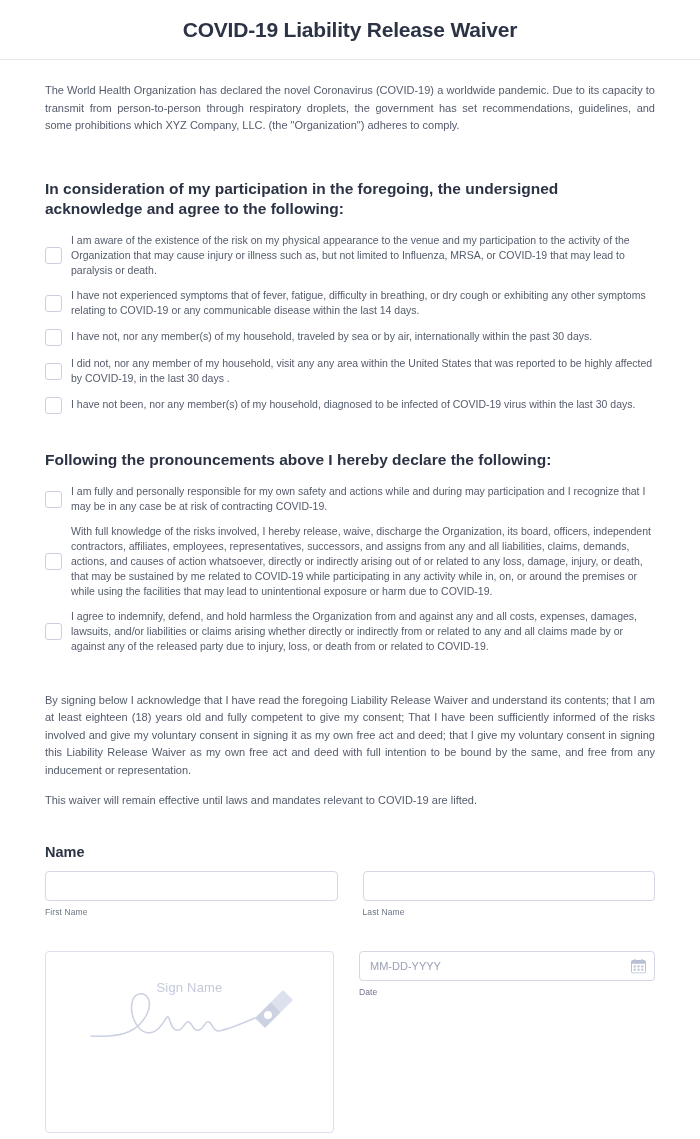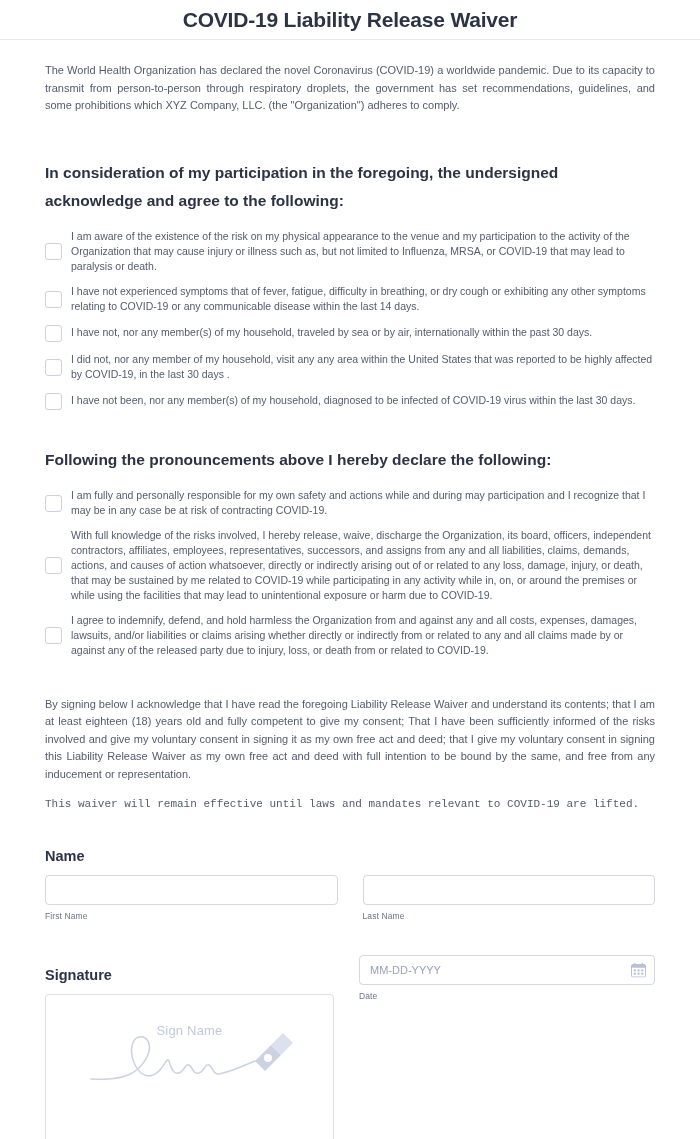--- a/index.html
+++ b/index.html
@@ -11,21 +11,21 @@
   body {
     width: 700px;
     min-height: 1139px;
     font-family: "Liberation Sans", sans-serif;
     color: #3f4657;
     -webkit-font-smoothing: antialiased;
   }
 
   
   .form-header {
-    height: 40px;
+    height: 60px;
     display: flex;
     align-items: center;
     justify-content: center;
     border-bottom: 1px solid #e7e7ef;
     background: #ffffff;
   }
   .form-title {
     font-size: 21px;
     font-weight: bold;
     color: #2c3345;
@@ -45,21 +45,21 @@
     color: #545b6b;
     text-align: justify;
     margin: 0 0 11px 0;
   }
   .para.intro { margin-bottom: 0; }
 
   .section-heading {
     font-size: 15.5px;
     font-weight: bold;
     color: #2c3345;
-    line-height: 28px;
+    line-height: 20px;
     margin: 0;
     padding: 0;
   }
   .block-head-1 { margin-top: 44px; margin-bottom: 14px; }
   .block-head-2 { margin-top: 36px; margin-bottom: 14px; }
 
   
   .check-list { margin: 0; padding: 0; list-style: none; }
   .check-item {
     display: flex;
@@ -78,21 +78,21 @@
     cursor: pointer;
   }
   .check-label {
     font-size: 10.5px;
     line-height: 15px;
     color: #545b6b;
   }
 
   .closing-block { margin-top: 38px; }
   .closing-block .para { margin-bottom: 13px; }
-  .closing-block .para:last-child { margin-bottom: 0; font-family: Liberation Mono, monospace; }
+  .closing-block .para:last-child { margin-bottom: 0; }
 
   
   .field-section { margin-top: 34px; }
   .field-title {
     font-size: 14.5px;
     font-weight: bold;
     color: #2c3345;
     margin: 12px 0 11px 0;
   }
   .row {
@@ -241,21 +241,20 @@
       <div class="col">
         <input class="text-input" type="text" placeholder="" style="">
         <span class="sub-label">Last Name</span>
       </div>
     </div>
   </div>
 
   <div class="sig-row">
 
     <div class="sig-col">
-      <div class="field-title">Signature</div>
       <div class="sig-box">
         <div class="sig-placeholder">
           <span class="sig-text">Sign Name</span>
         </div>
         <svg class="sig-art" width="210" height="80" viewBox="0 0 210 80">
           <path d="M6 62 C40 64, 54 56, 62 40 C68 28, 62 18, 54 20 C46 22, 44 36, 50 48 C56 60, 66 62, 74 54 C80 48, 82 40, 84 44 C86 50, 88 58, 94 56 C100 54, 100 46, 104 48 C108 50, 108 58, 114 56 C120 54, 120 46, 124 48 C128 50, 128 58, 134 57 C144 55, 156 50, 170 44" fill="none" stroke="#ccd2e2" stroke-width="1.6" stroke-linecap="round"></path>
           <path d="M170 44 L186 28 L196 38 L180 54 Z" fill="#ccd2e2"></path>
           <path d="M186 28 L198 16 L208 26 L196 38 Z" fill="#dde1ee"></path>
           <circle cx="183" cy="41" r="4" fill="#ffffff"></circle>
         </svg>

